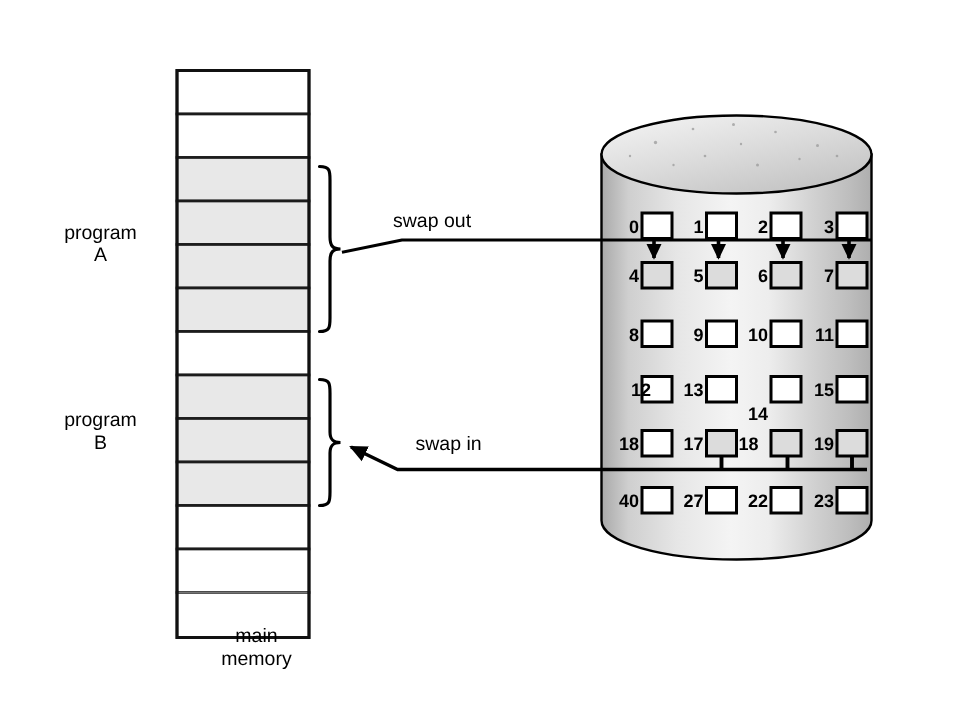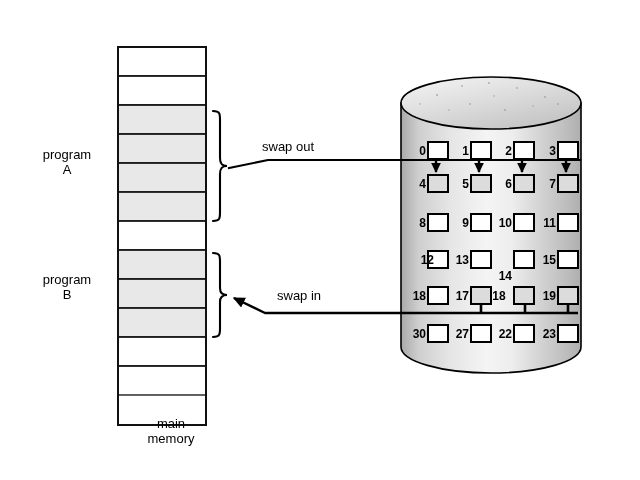--- a/index.html
+++ b/index.html
@@ -248,21 +248,21 @@
   <div class="blk-num" style="left:400px; top:253px; width:34px;">12</div>
   <div class="blk-num" style="left:443px; top:253px; width:26px;">13</div>
   <div class="blk-num" style="left:486px; top:269px; width:26px;">14</div>
   <div class="blk-num" style="left:530px; top:253px; width:26px;">15</div>
 
   <div class="blk-num" style="left:400px; top:289px; width:26px;">18</div>
   <div class="blk-num" style="left:443px; top:289px; width:26px;">17</div>
   <div class="blk-num" style="left:486px; top:289px; width:26px;text-align:center;">18</div>
   <div class="blk-num" style="left:530px; top:289px; width:26px;text-align:right;">19</div>
 
-  <div class="blk-num" style="left:400px; top:327px; width:26px;">30</div>
+  <div class="blk-num" style="left:400px; top:327px; width:26px;">40</div>
   <div class="blk-num" style="left:443px; top:327px; width:26px;">27</div>
   <div class="blk-num" style="left:486px; top:327px; width:26px;">22</div>
   <div class="blk-num" style="left:530px; top:327px; width:26px;">23</div>
 
   <div class="txt" id="label-program-a"><span>program</span><br><span>A</span></div>
 
   <div class="txt" id="label-program-b"><span>program</span><br><span>B</span></div>
 
   <div class="txt" id="label-main-memory"><span>main</span><br><span>memory</span></div>
 

